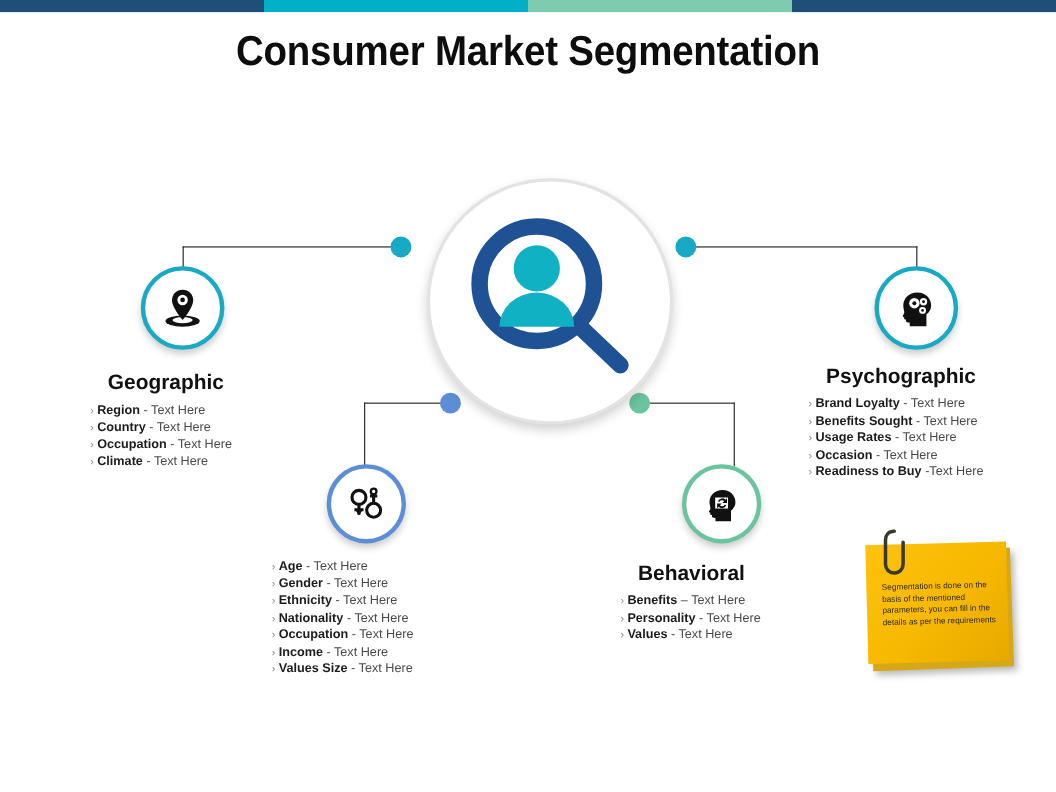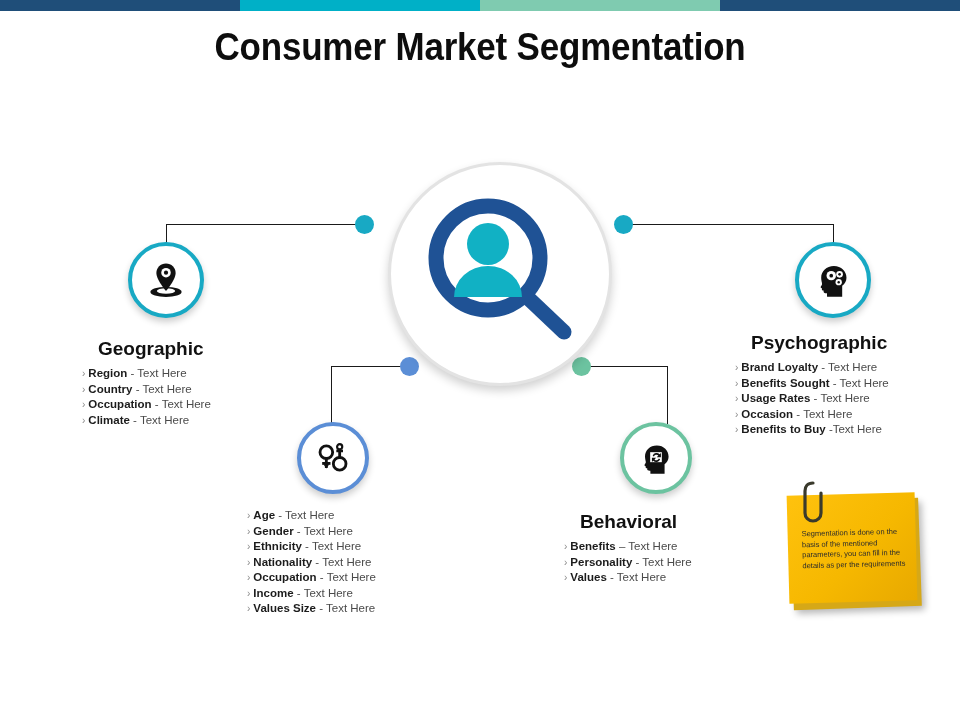--- a/index.html
+++ b/index.html
@@ -158,21 +158,21 @@
     </svg>
   </div>
 
   <div class="block" style="left:735px; top:332px; width:240px;">
     <h3>Psychographic</h3>
     <ul>
       <li><span class="chev">›</span><b>Brand Loyalty</b> <span>- Text Here</span></li>
       <li><span class="chev">›</span><b>Benefits Sought</b> <span>- Text Here</span></li>
       <li><span class="chev">›</span><b>Usage Rates</b> <span>- Text Here</span></li>
       <li><span class="chev">›</span><b>Occasion</b> <span>- Text Here</span></li>
-      <li><span class="chev">›</span><b>Benefits to Buy</b> <span>-Text Here</span></li>
+      <li><span class="chev">›</span><b>Readiness to Buy</b> <span>-Text Here</span></li>
     </ul>
   </div>
 
   <div class="node-circle" style="left:297px; top:422px; width:72px; height:72px; border:4px solid #5b8ed6;">
     <svg viewBox="0 0 48 48" width="40" height="40">
       <circle cx="16" cy="17" r="7.6" fill="none" stroke="#111" stroke-width="3.4"></circle>
       <line x1="16" y1="24.8" x2="16" y2="36" stroke="#111" stroke-width="3.4"></line>
       <line x1="11" y1="30.5" x2="21" y2="30.5" stroke="#111" stroke-width="3.4"></line>
       <path d="M12.5 31.5 L16 36.5 L19.5 31.5" fill="#111"></path>
       <circle cx="32" cy="31" r="7.6" fill="none" stroke="#111" stroke-width="3.4"></circle>

